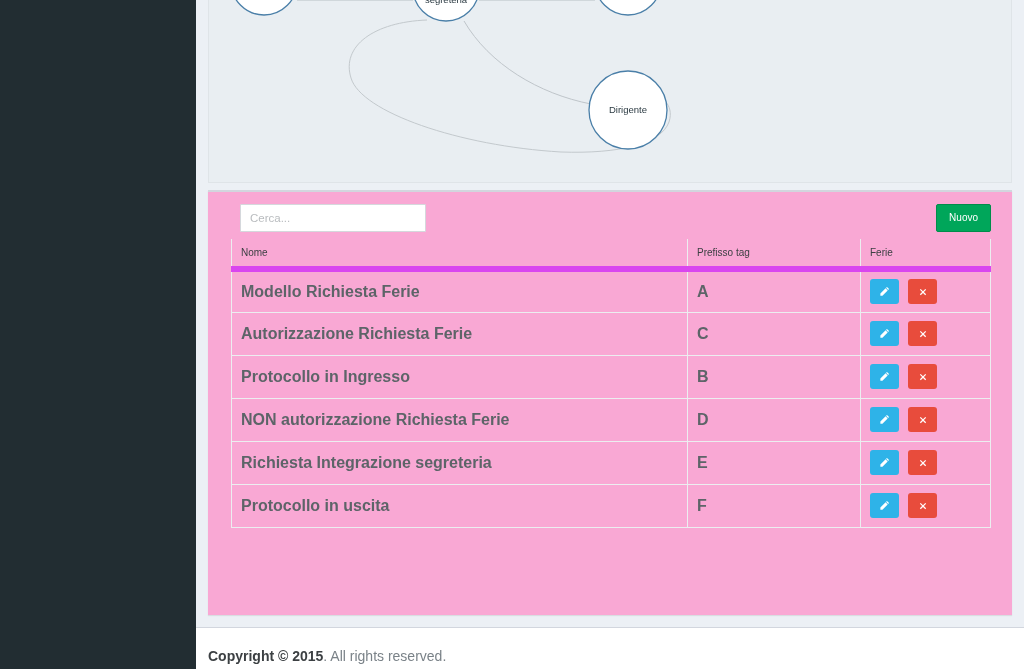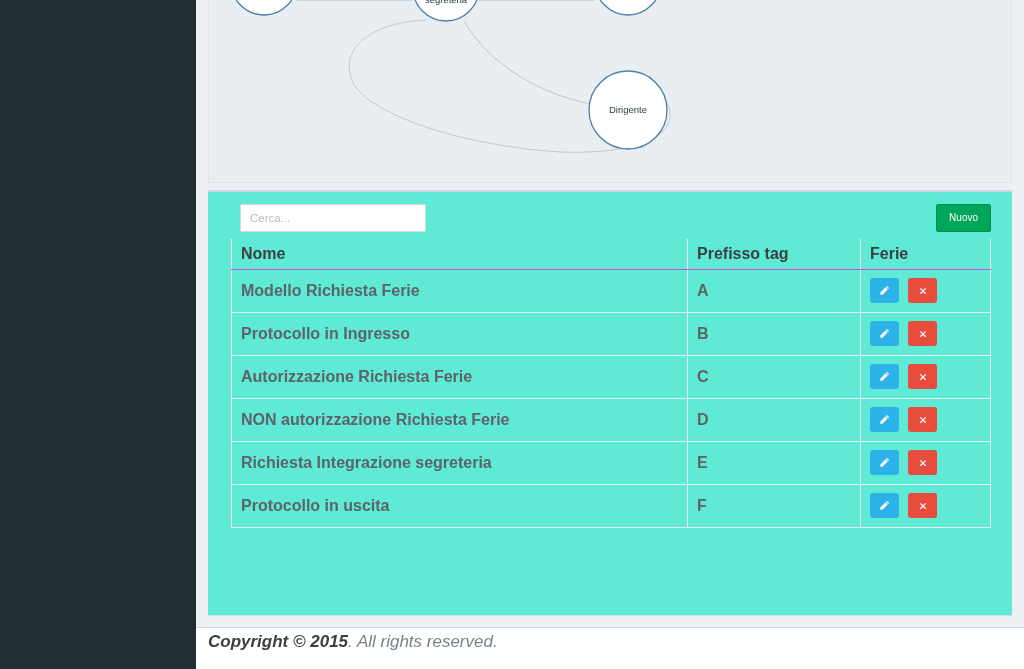--- a/index.html
+++ b/index.html
@@ -53,21 +53,21 @@
     font-size: 9.5px;
     fill: #2b3a42;
   }
 
   
   .box {
     position: absolute;
     left: 12px; top: 190px;
     width: 804px;
     height: 425px;
-    background: #5eead4;
+    background: #f9a8d4;
     border-top: 2px solid #d2d6de;
     box-shadow: 0 1px 1px rgba(0,0,0,.08);
   }
 
   .box-header {
     position: relative;
     height: 46px;
     padding: 11px 20px 0 23px;
   }
 
@@ -113,25 +113,25 @@
   }
   table.grid th, table.grid td {
     border: 1px solid #eceef0;
     font-family: "Liberation Sans", sans-serif;
     text-align: left;
     vertical-align: middle;
   }
   table.grid th {
     height: 30px;
     padding: 0 0 0 9px;
-    font-size: 16px;
-    font-weight: bold;
+    font-size: 10px;
+    font-weight: normal;
     color: #3c4043;
     border-top: none;
-    border-bottom: 1px solid #d946ef;
+    border-bottom: 6px solid #d946ef;
   }
   table.grid td {
     height: 43px;
     padding: 0 0 0 9px;
     font-size: 16px;
     color: #5d6468;
     font-weight: bold;
   }
   .col-nome   { width: 456px; }
   .col-prefix { width: 173px; }
@@ -156,25 +156,24 @@
   .footer {
     position: absolute;
     left: 0; top: 627px;
     width: 828px;
     height: 42px;
     background: #ffffff;
     border-top: 1px solid #d2d6de;
   }
   .footer-text {
     position: absolute;
-    left: 12px; top: 4px;
-    font-family: "Liberation Sans", sans-serif;
-    font-size: 17px;
+    left: 12px; top: 20px;
+    font-family: "Liberation Sans", sans-serif;
+    font-size: 14px;
     color: #7a8288;
-    font-style: italic;
   }
   .footer-text b { color: #3c4043; }
 </style>
 </head>
 <body>
 
 <div id="app">
 
   <div class="sidebar"></div>
 
@@ -244,38 +243,38 @@
                   </svg>
                 </button>
                 <button class="act-btn act-delete">
                   <svg width="10" height="10" viewBox="0 0 16 16">
                     <path d="M3 4.4L4.4 3 8 6.6 11.6 3 13 4.4 9.4 8l3.6 3.6-1.4 1.4L8 9.4 4.4 13 3 11.6 6.6 8z" fill="#ffffff"></path>
                   </svg>
                 </button>
               </td>
             </tr>
             <tr>
+              <td>Autorizzazione Richiesta Ferie</td>
+              <td>C</td>
+              <td class="cell-azioni">
+                <button class="act-btn act-edit">
+                  <svg width="11" height="11" viewBox="0 0 16 16">
+                    <path d="M11.6 1.4l3 3-1.3 1.3-3-3zM9.6 3.4l3 3L5 14H2v-3z" fill="#ffffff"></path>
+                  </svg>
+                </button>
+                <button class="act-btn act-delete">
+                  <svg width="10" height="10" viewBox="0 0 16 16">
+                    <path d="M3 4.4L4.4 3 8 6.6 11.6 3 13 4.4 9.4 8l3.6 3.6-1.4 1.4L8 9.4 4.4 13 3 11.6 6.6 8z" fill="#ffffff"></path>
+                  </svg>
+                </button>
+              </td>
+            </tr>
+            <tr>
               <td>Protocollo in Ingresso</td>
               <td>B</td>
-              <td class="cell-azioni">
-                <button class="act-btn act-edit">
-                  <svg width="11" height="11" viewBox="0 0 16 16">
-                    <path d="M11.6 1.4l3 3-1.3 1.3-3-3zM9.6 3.4l3 3L5 14H2v-3z" fill="#ffffff"></path>
-                  </svg>
-                </button>
-                <button class="act-btn act-delete">
-                  <svg width="10" height="10" viewBox="0 0 16 16">
-                    <path d="M3 4.4L4.4 3 8 6.6 11.6 3 13 4.4 9.4 8l3.6 3.6-1.4 1.4L8 9.4 4.4 13 3 11.6 6.6 8z" fill="#ffffff"></path>
-                  </svg>
-                </button>
-              </td>
-            </tr>
-            <tr>
-              <td>Autorizzazione Richiesta Ferie</td>
-              <td>C</td>
               <td class="cell-azioni">
                 <button class="act-btn act-edit">
                   <svg width="11" height="11" viewBox="0 0 16 16">
                     <path d="M11.6 1.4l3 3-1.3 1.3-3-3zM9.6 3.4l3 3L5 14H2v-3z" fill="#ffffff"></path>
                   </svg>
                 </button>
                 <button class="act-btn act-delete">
                   <svg width="10" height="10" viewBox="0 0 16 16">
                     <path d="M3 4.4L4.4 3 8 6.6 11.6 3 13 4.4 9.4 8l3.6 3.6-1.4 1.4L8 9.4 4.4 13 3 11.6 6.6 8z" fill="#ffffff"></path>
                   </svg>

